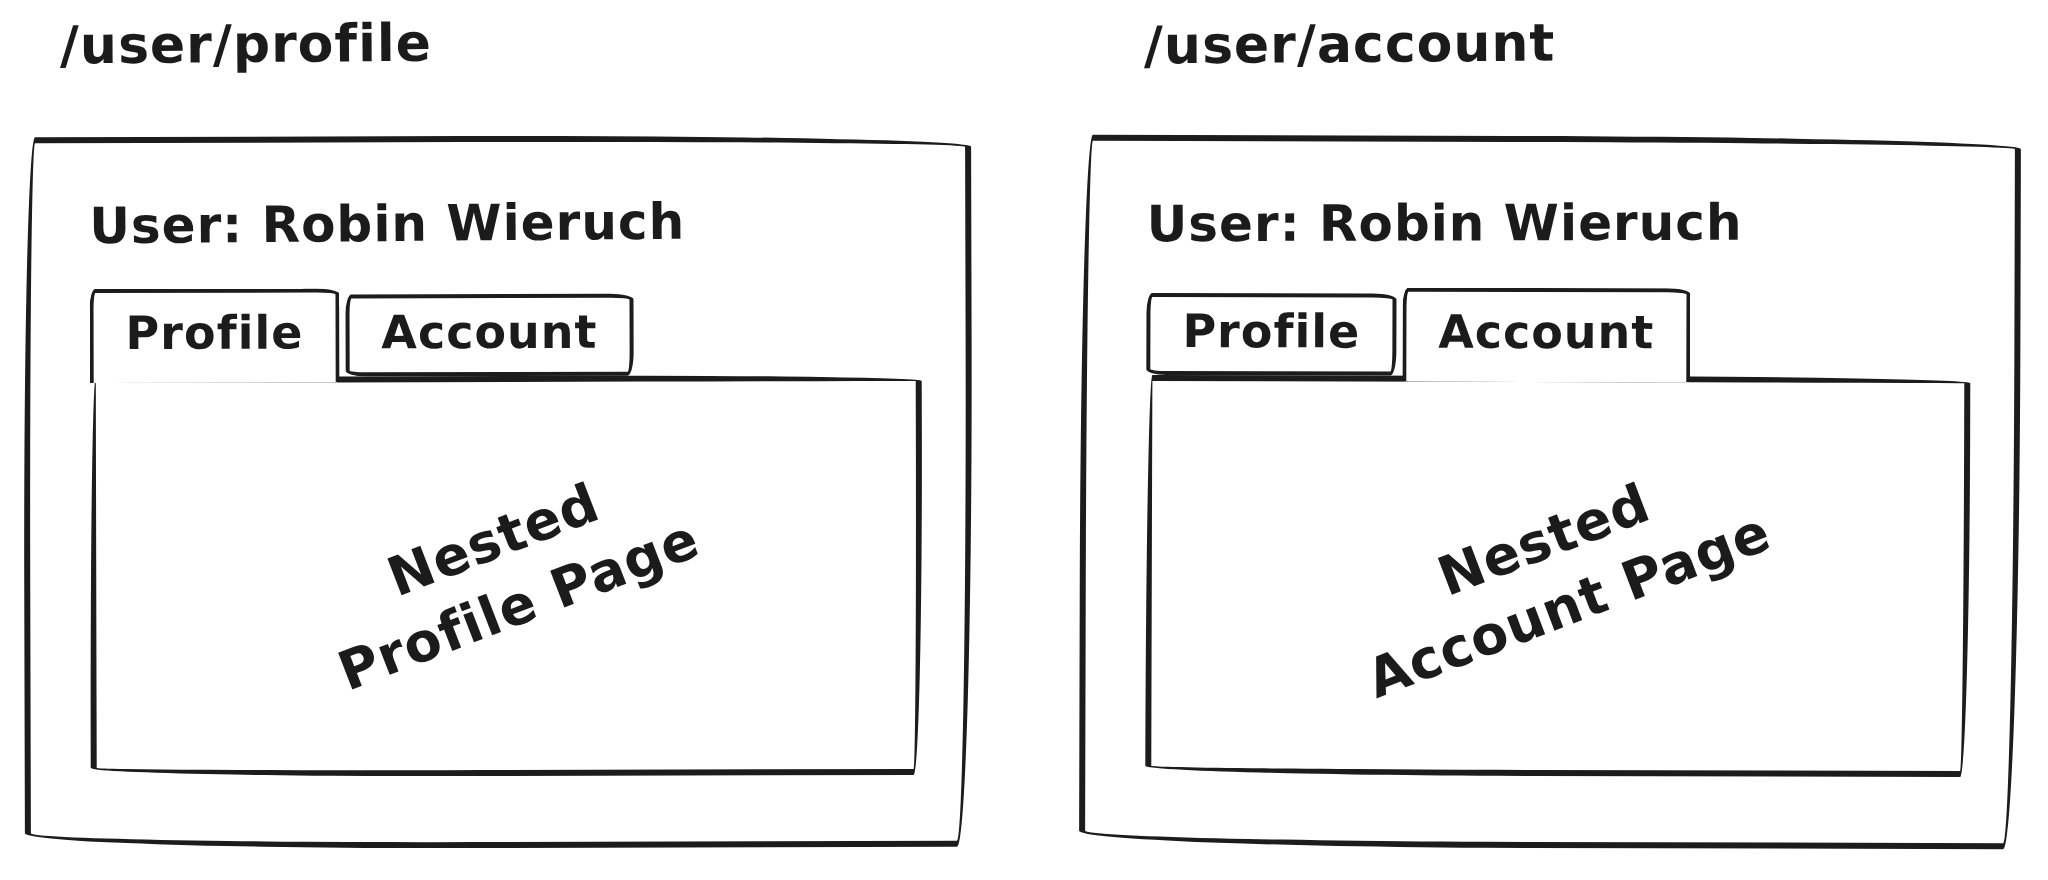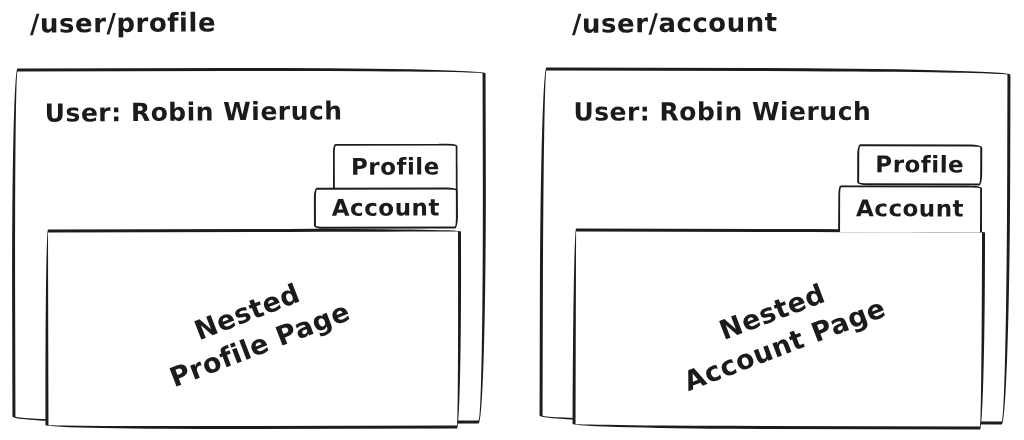--- a/index.html
+++ b/index.html
@@ -44,21 +44,20 @@
     white-space: nowrap;
     transform: rotate(-0.3deg);
   }
 
   .tabs {
     display: flex;
     align-items: flex-end;
     margin: 18px 22px 0 30px;
     position: relative;
     z-index: 2;
-    flex-direction: column;
   }
   .tab {
     border: 2.5px solid #1c1c1c;
     background: #ffffff;
     font-size: 23px;
     font-weight: 600;
     letter-spacing: 0.5px;
     padding: 5px 16px 6px;
     margin-right: 3px;
     border-radius: 3px 12px 3px 10px / 10px 3px 12px 3px;

